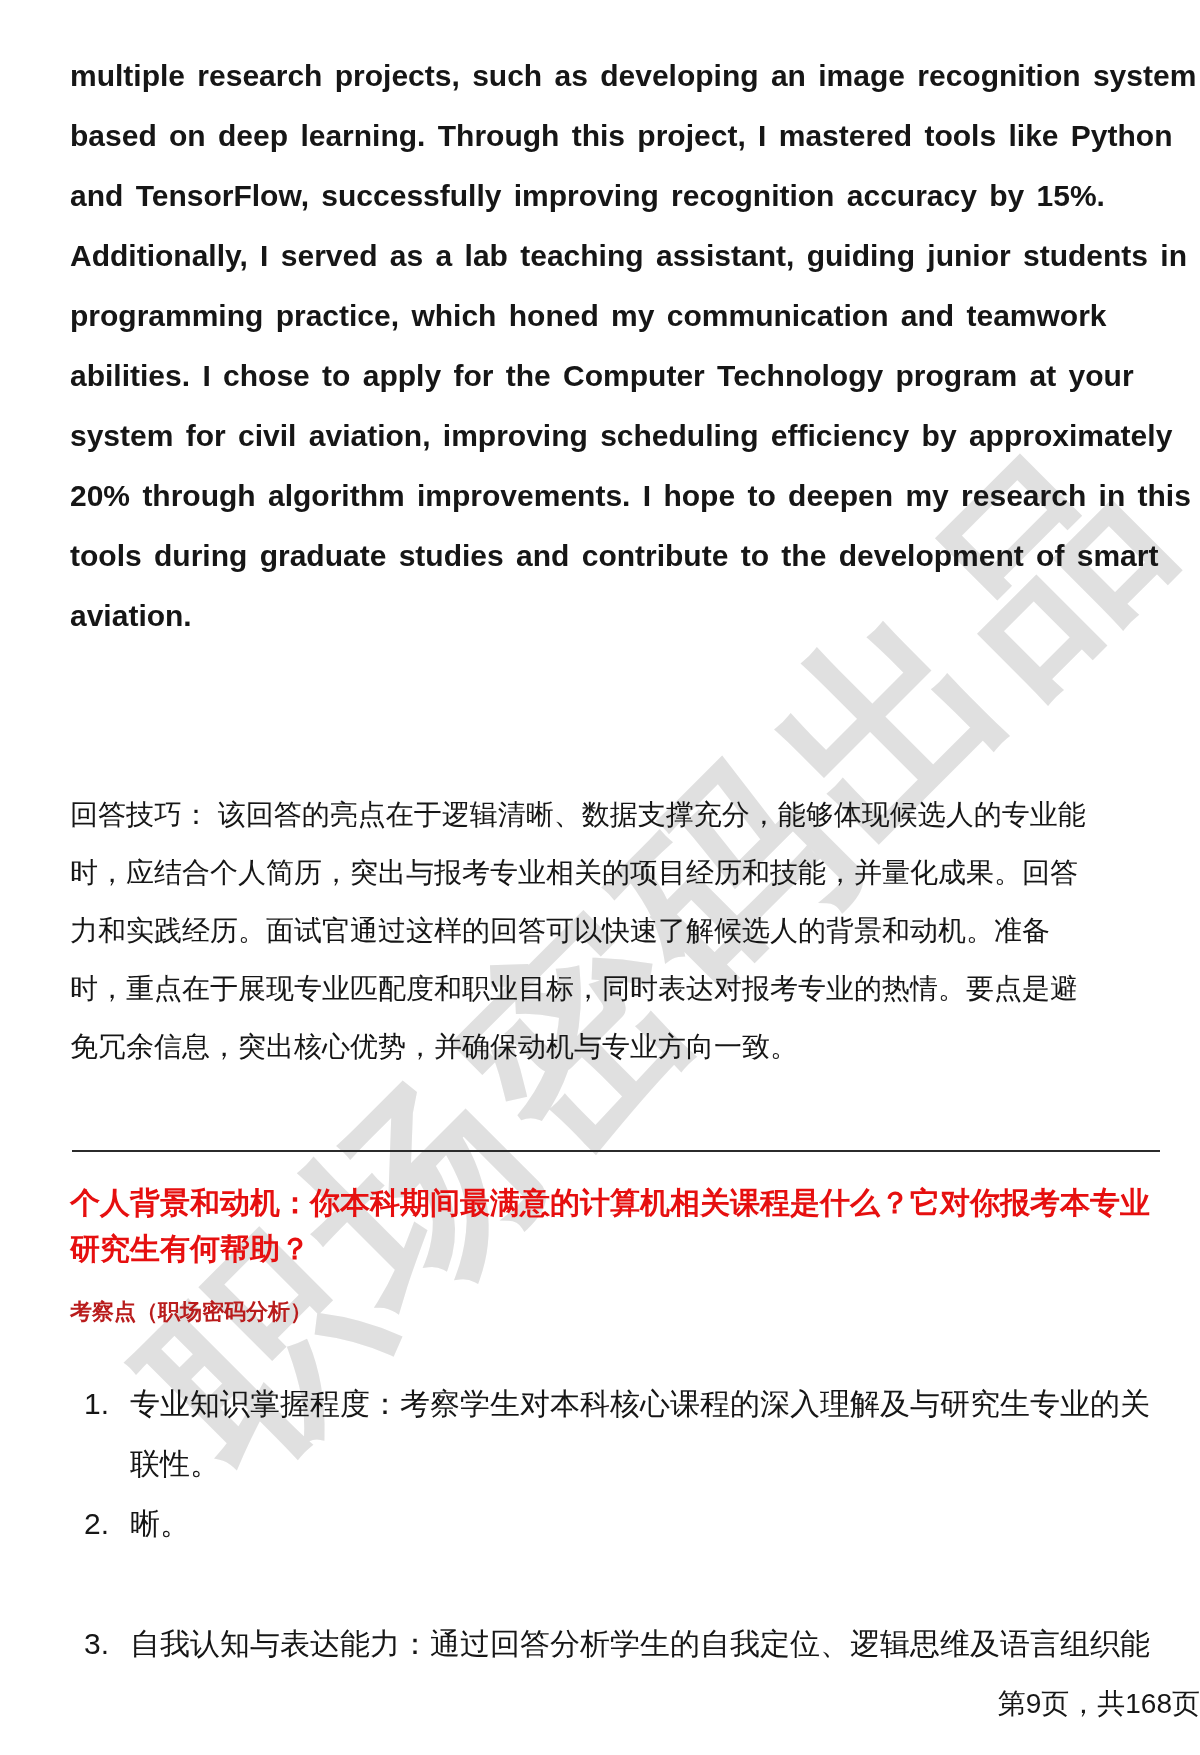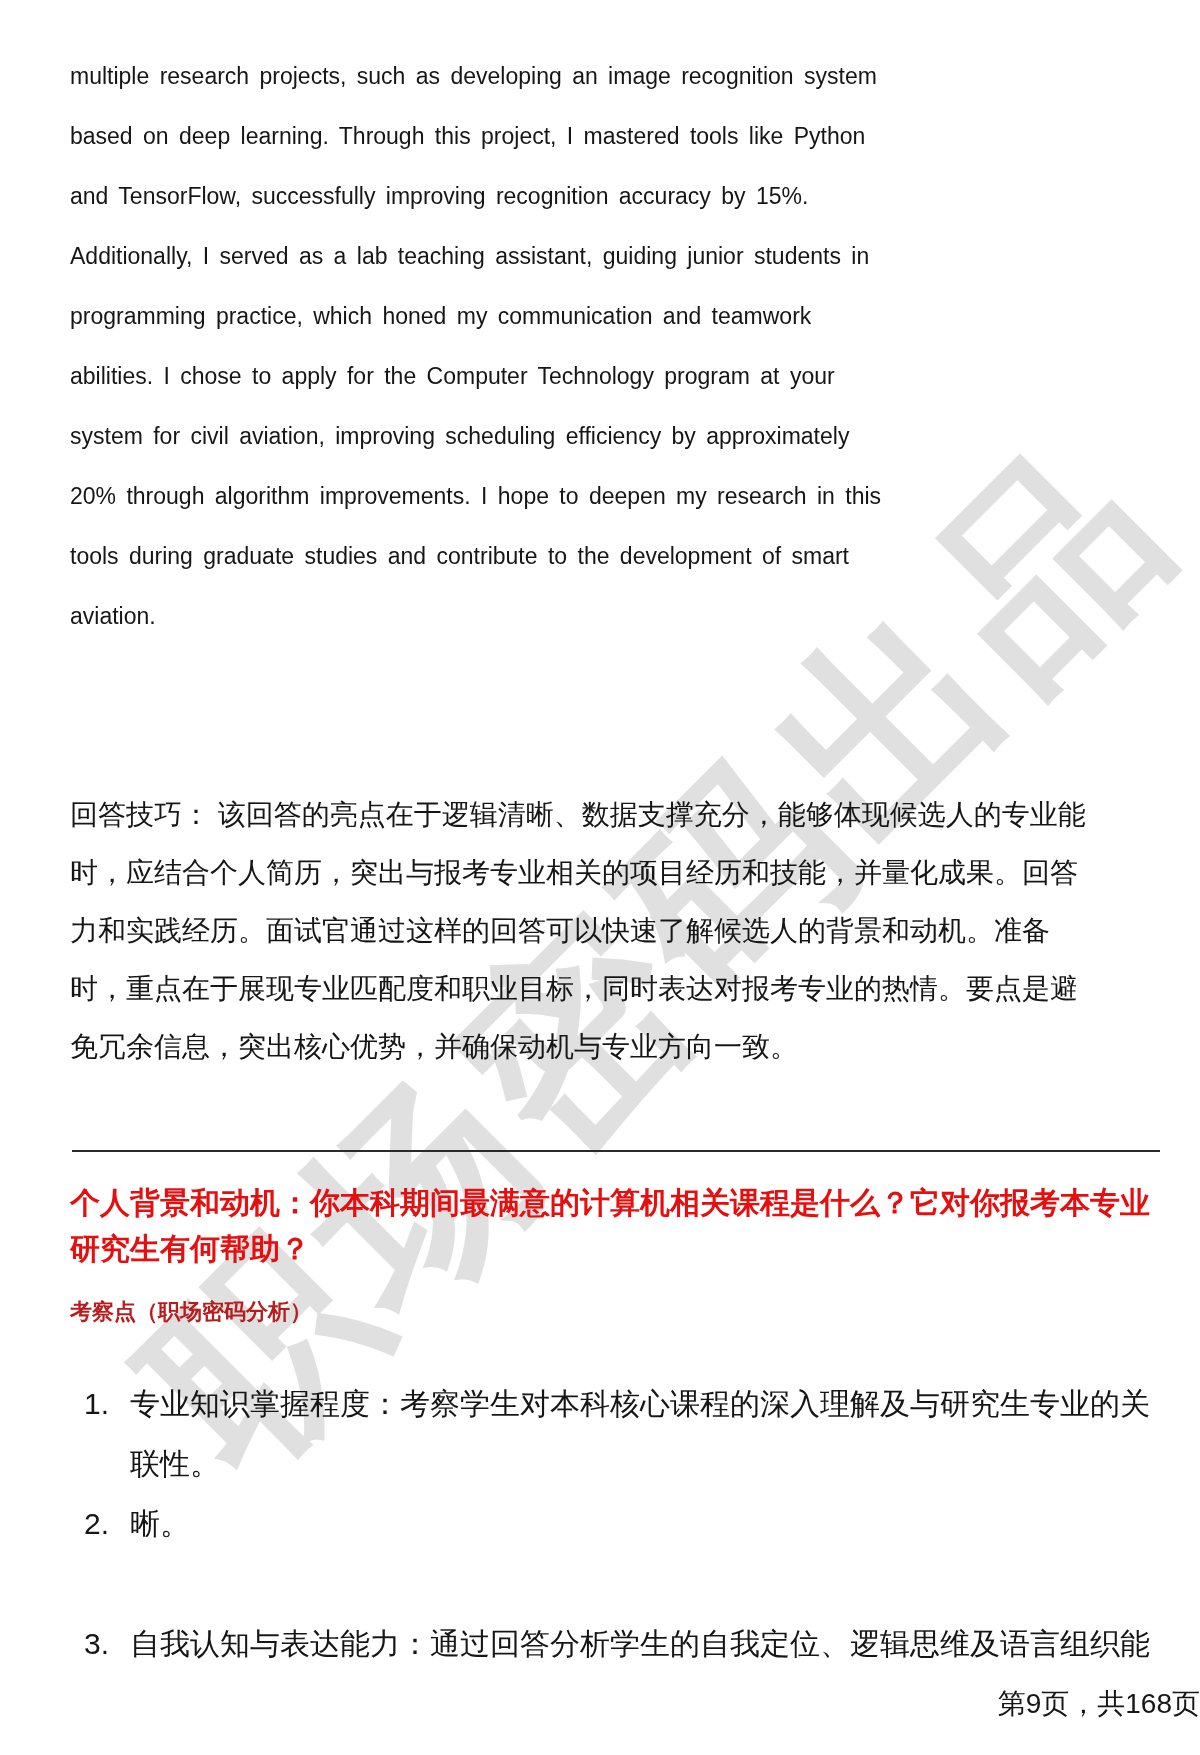--- a/index.html
+++ b/index.html
@@ -29,21 +29,22 @@
     user-select: none;
   }
   .layer {
     position: absolute;
     z-index: 1;
   }
   .en-par {
     left: 70px;
     top: 46px;
     width: 1110px;
-    font-size: 23px;
+    font-size: 30px;
+    font-weight: bold;
   }
   .en-line {
     line-height: 60px;
     white-space: nowrap;
     word-spacing: 4px;
   }
   .cn-par {
     left: 70px;
     top: 786px;
     width: 1110px;

